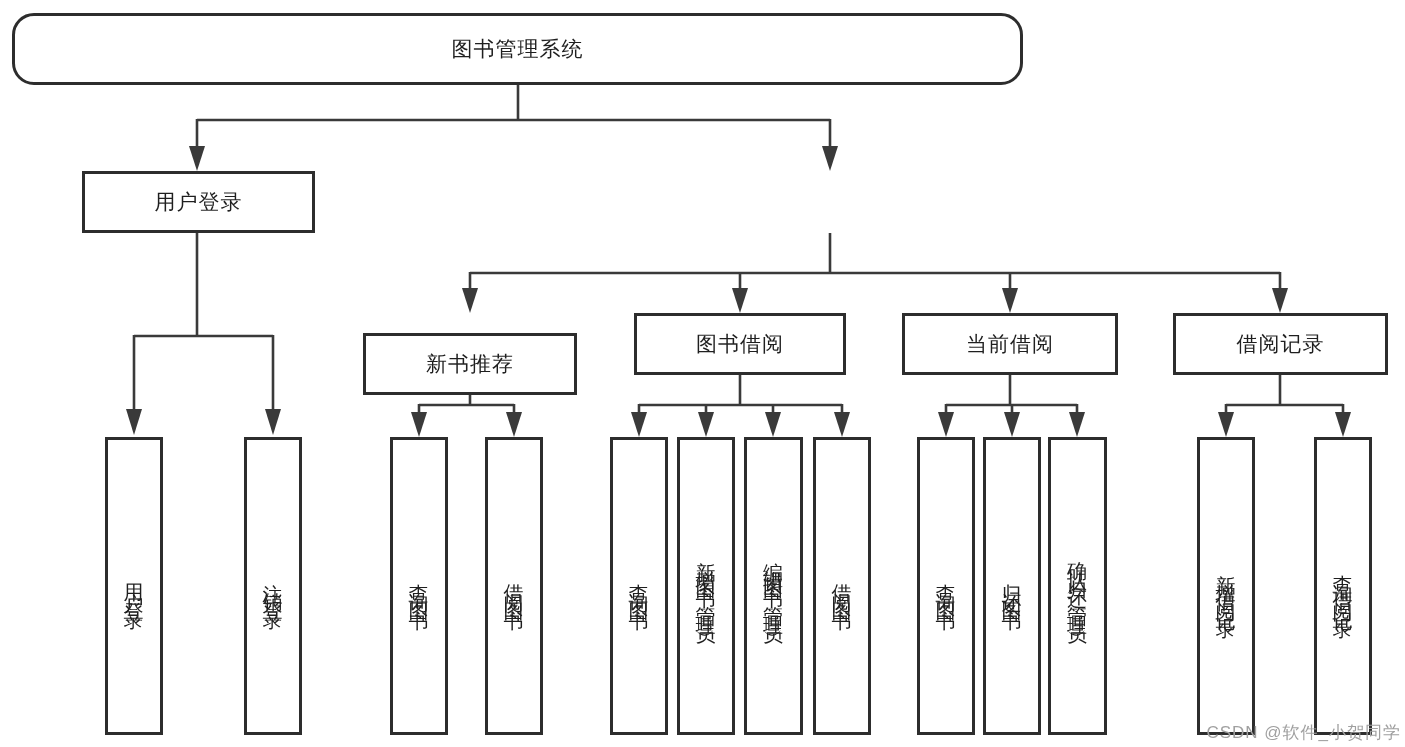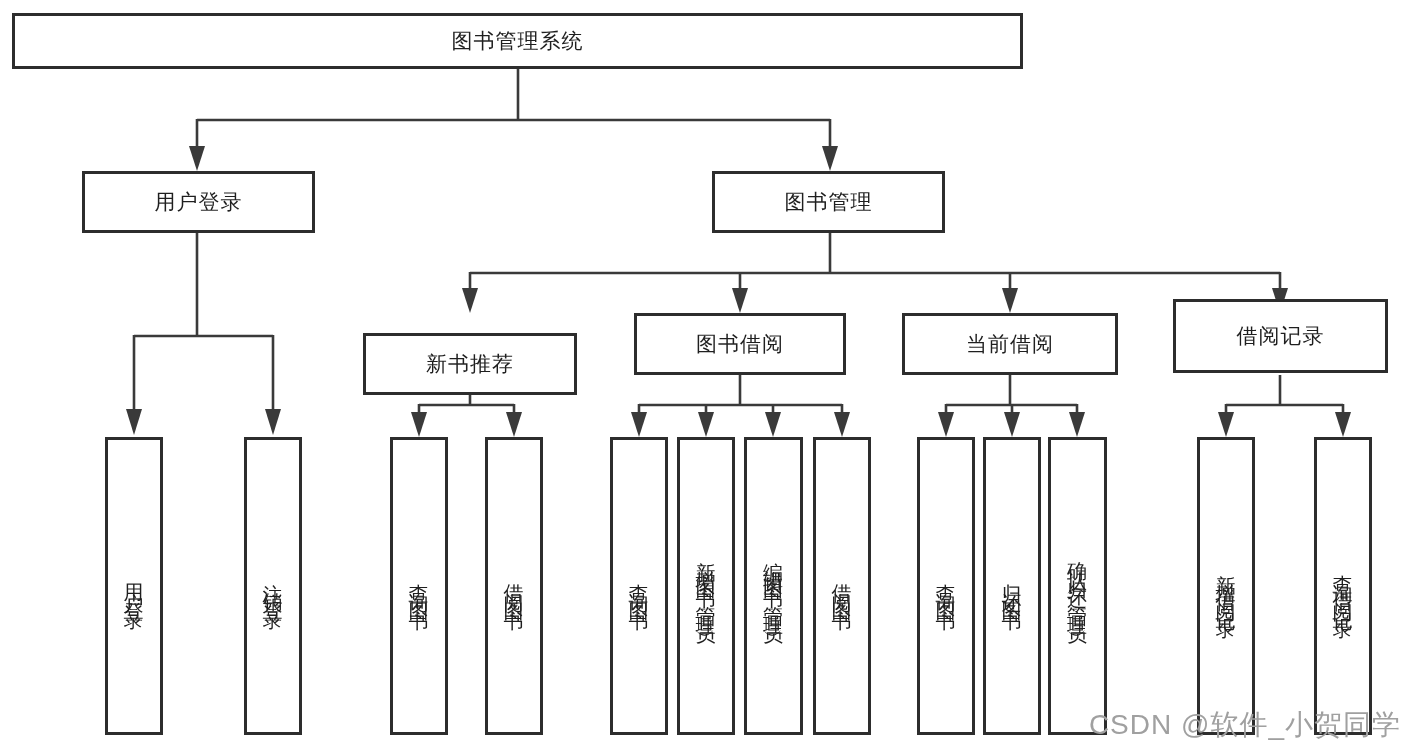--- a/index.html
+++ b/index.html
@@ -43,21 +43,21 @@
     text-orientation: mixed;
     font-size: 20px;
     letter-spacing: 9px;
     line-height: 1;
     color: #1f1f1f;
   }
   .watermark {
     position: absolute;
     right: 4px;
     bottom: 3px;
-    font-size: 28px;
+    font-size: 17px;
     color: #a0a0a0;
     letter-spacing: 1px;
     white-space: nowrap;
     pointer-events: none;
   }
 </style>
 </head>
 <body>
 
 <div class="stage">
@@ -128,41 +128,38 @@
 
       <polygon points="938,412 954,412 946,437"></polygon>
       <polygon points="1004,412 1020,412 1012,437"></polygon>
       <polygon points="1069,412 1085,412 1077,437"></polygon>
 
       <polygon points="1218,412 1234,412 1226,437"></polygon>
       <polygon points="1335,412 1351,412 1343,437"></polygon>
     </g>
   </svg>
 
-  <div class="node" style="left:12px; top:13px; width:1011px; height:56px;">
+  <div class="node" style="left:12px; top:13px; width:1011px; height:72px;border-radius:22px;">
     <span>图书管理系统</span>
   </div>
 
   <div class="node" style="left:82px; top:171px; width:233px; height:62px;">
     <span>用户登录</span>
   </div>
-  <div class="node" style="left:712px; top:171px; width:233px; height:62px;">
-    <span>图书管理</span>
-  </div>
 
   <div class="node" style="left:363px; top:313px; width:214px; height:62px;margin-top:20px;">
     <span>新书推荐</span>
   </div>
   <div class="node" style="left:902px; top:313px; width:216px; height:62px;">
     <span>当前借阅</span>
   </div>
   <div class="node" style="left:634px; top:313px; width:212px; height:62px;">
     <span>图书借阅</span>
   </div>
-  <div class="node" style="left:1173px; top:299px; width:215px; height:74px;">
+  <div class="node" style="left:1173px; top:313px; width:215px; height:62px;">
     <span>借阅记录</span>
   </div>
 
   <div class="node leaf" style="left:105px; top:437px; width:58px; height:298px;">
     <span class="vtext">用户登录</span>
   </div>
   <div class="node leaf" style="left:244px; top:437px; width:58px; height:298px;">
     <span class="vtext">注销登录</span>
   </div>
 

